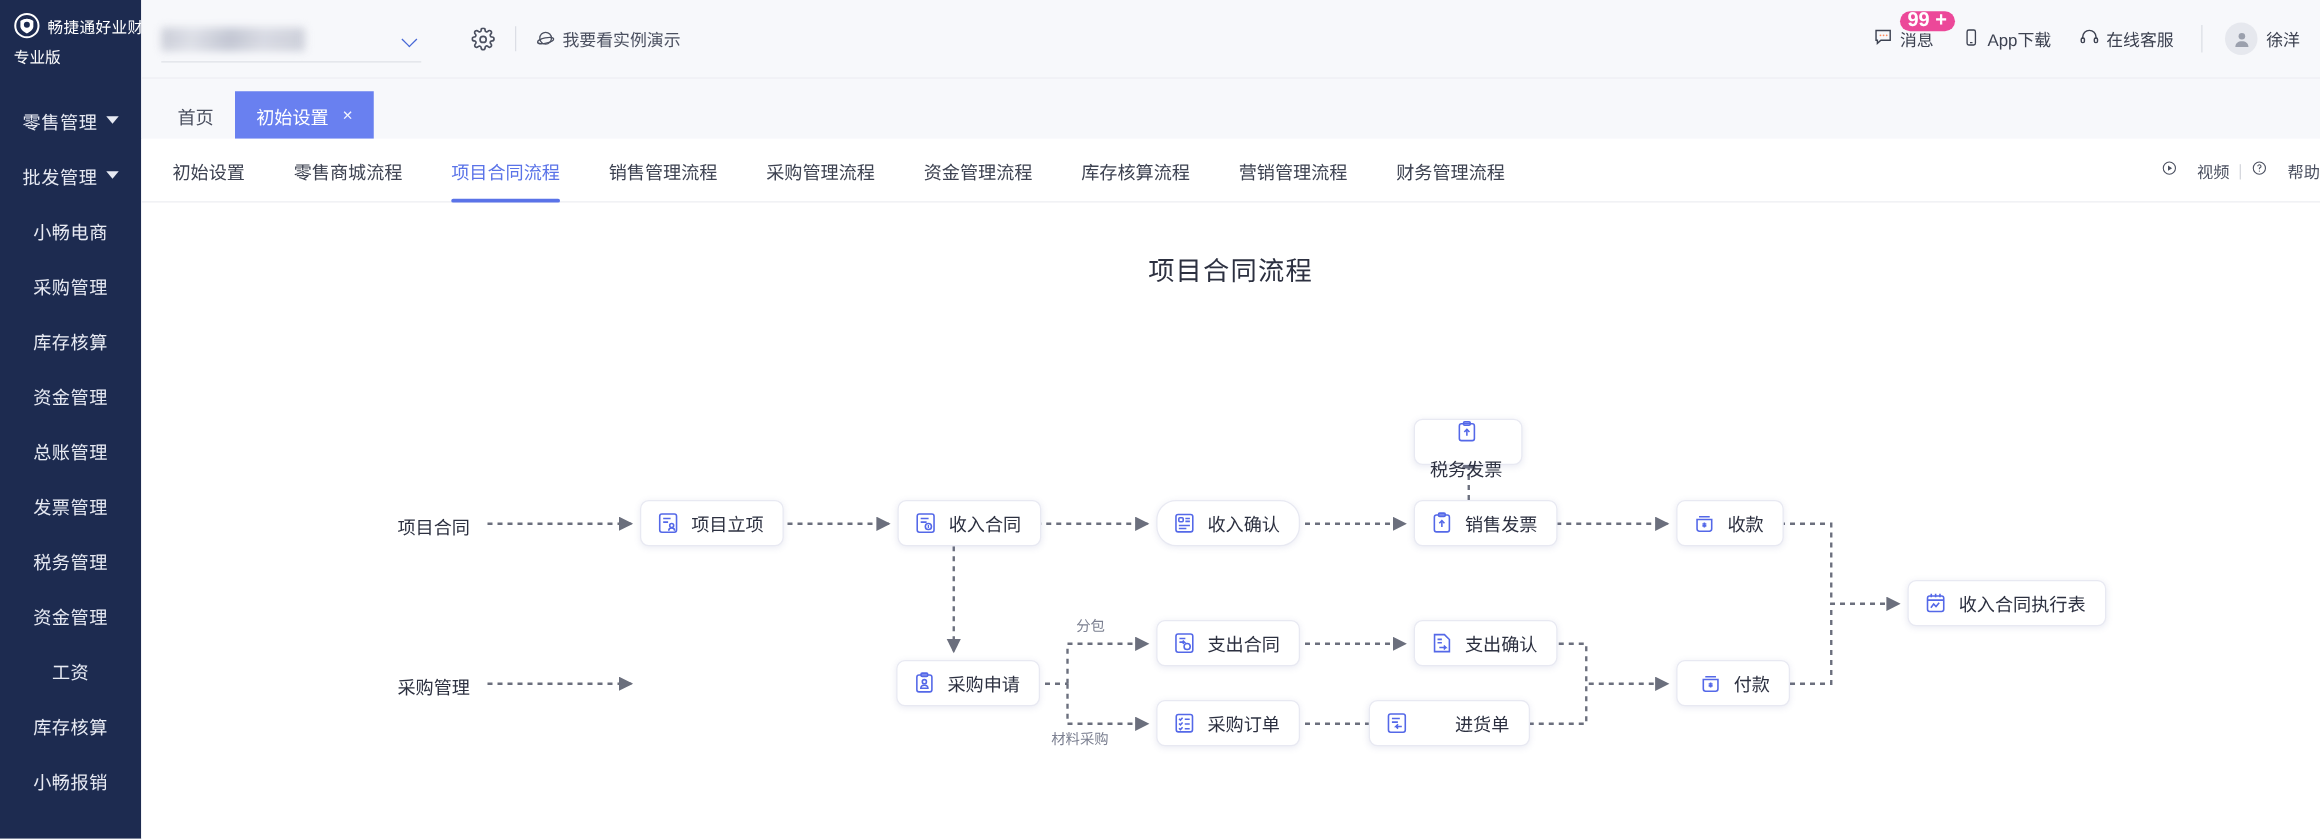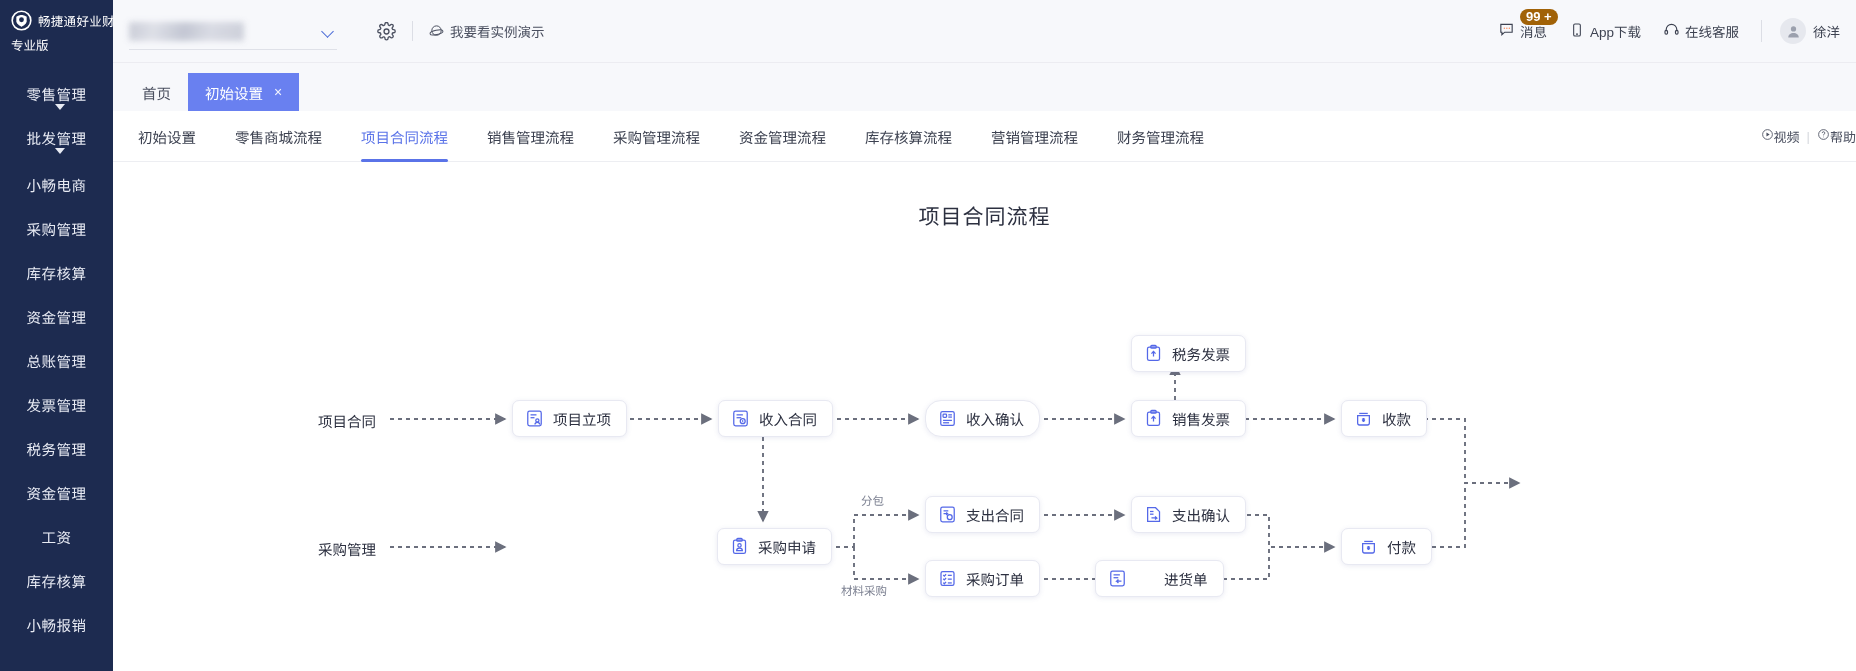--- a/index.html
+++ b/index.html
@@ -26,21 +26,21 @@
     white-space: nowrap; font-weight: 400;
   }
   .brand-sub {
     color: #ffffff; font-size: 12.5px; margin-top: 3px; padding-left: 1px;
     font-weight: 400;
   }
   .nav { padding-top: 11px; }
   .nav-item {
     height: 44px; display: flex; align-items: center; justify-content: center;
     color: #e7eaf3; font-size: 14.5px; letter-spacing: .5px; cursor: pointer;
-    position: relative; white-space: nowrap; flex-direction: column;
+    position: relative; white-space: nowrap;
   }
   .nav-caret {
     margin-left: 7px; width: 0; height: 0;
     border-left: 5px solid transparent; border-right: 5px solid transparent;
     border-top: 6px solid #e7eaf3;
   }
 
   
   .right { flex: 1; display: flex; flex-direction: column; min-width: 0; }
 
@@ -84,21 +84,21 @@
   .header-right {
     margin-left: auto; display: flex; align-items: center; gap: 0;
     padding-right: 0; white-space: nowrap;
   }
   .hr-item {
     display: flex; align-items: center; gap: 5px; font-size: 13.5px;
     color: #3d4251; cursor: pointer; position: relative; margin-left: 22px;
   }
   .badge {
     position: absolute; top: -12px; left: 22px;
-    background: #a16207; color: #fff; font-size: 13px; font-weight: 700;
+    background: #ec4899; color: #fff; font-size: 16px; font-weight: 700;
     border-radius: 9px; padding: 1px 6px 2px 6px; line-height: 13px;
     box-shadow: 0 0 0 1.5px #f7f8fb;
   }
   .hr-sep { width: 1px; height: 22px; background: #dcdee5; margin: 0 0 0 22px; }
   .avatar {
     width: 26px; height: 26px; border-radius: 50%; background: #e6e8ee;
     margin-left: 18px; display: flex; align-items: center; justify-content: center;
     flex: 0 0 26px;
   }
   .user-name { font-size: 13.5px; color: #3d4251; margin-left: 7px; }
@@ -134,21 +134,21 @@
   }
   .subtab.active { color: #5a73e8; }
   .subtab.active::after {
     content: ""; position: absolute; left: 0; right: 0; bottom: 0;
     height: 2.5px; background: #5a73e8; border-radius: 2px;
   }
   .subtabs-right {
     margin-left: auto; display: flex; align-items: center; gap: 0;
     padding-right: 0; font-size: 13px; color: #4b5060; white-space: nowrap;
   }
-  .st-link { display: flex; align-items: center; gap: 0; cursor: pointer; justify-content: space-between; }
+  .st-link { display: flex; align-items: center; gap: 16px; cursor: pointer; justify-content: space-between; }
   .st-bar { margin: 0 7px; color: #d6d8de; }
 
   .flow-title {
     text-align: center; font-size: 21px; color: #2c3040; font-weight: 400;
     margin-top: 38px; letter-spacing: 1px;
   }
 
   
   .canvas { position: relative; width: 100%; height: 420px; }
   .canvas svg.edges { position: absolute; inset: 0; width: 100%; height: 100%; }
@@ -456,21 +456,21 @@
               <rect x="6.4" y="6.6" width="4.4" height="4" rx="1"></rect>
               <line x1="13" y1="7.4" x2="17.6" y2="7.4"></line>
                 <line x1="13" y1="10.2" x2="17.6" y2="10.2"></line>
               <line x1="6.4" y1="14.4" x2="17.6" y2="14.4"></line>
                 <line x1="6.4" y1="17.4" x2="14" y2="17.4"></line>
             </svg>
           </span>
           <span>收入确认</span>
         </div>
 
-        <div class="node" style="left:1018px; top:105px;">
+        <div class="node" style="left:1018px; top:105px;flex-direction:column;">
           <span class="nico">
             <svg viewBox="0 0 24 24" width="19" height="19" fill="none" stroke="#5468e8" stroke-width="1.6">
               <rect x="4.4" y="3.8" width="15.2" height="17" rx="2.2"></rect>
               <rect x="8.6" y="1.9" width="6.8" height="3.4" rx="1.2"></rect>
               <path d="M12 15.8V9.6"></path>
                 <path d="M9.4 12.2 12 9.5l2.6 2.7"></path>
             </svg>
           </span>
           <span>税务发票</span>
         </div>
@@ -569,17 +569,30 @@
               <path d="M4.6 8.4h14.8v9.4a2.4 2.4 0 0 1-2.4 2.4H7a2.4 2.4 0 0 1-2.4-2.4z"></path>
               <path d="M6.6 5.6h10.8"></path>
                 <path d="M12 11.4v5"></path>
                 <path d="M10 12.8h4"></path>
                 <path d="M10 14.8h4"></path>
             </svg>
           </span>
           <span>付款</span>
         </div>
 
+        <div class="node" style="left:1413px; top:234px;">
+          <span class="nico">
+            <svg viewBox="0 0 24 24" width="19" height="19" fill="none" stroke="#5468e8" stroke-width="1.6">
+              <rect x="3.8" y="4.8" width="16.4" height="15.6" rx="2.2"></rect>
+              <line x1="3.8" y1="9" x2="20.2" y2="9"></line>
+              <line x1="7.6" y1="2.6" x2="7.6" y2="6"></line>
+                <line x1="12" y1="2.6" x2="12" y2="6"></line>
+                <line x1="16.4" y1="2.6" x2="16.4" y2="6"></line>
+              <path d="M7.2 16.6 10 12.8l2.4 2.6 3.2-3.8"></path>
+            </svg>
+          </span>
+          <span>收入合同执行表</span>
+        </div>
 
       </div>
     </section>
   </div>
 </div>
 
 </body></html>

